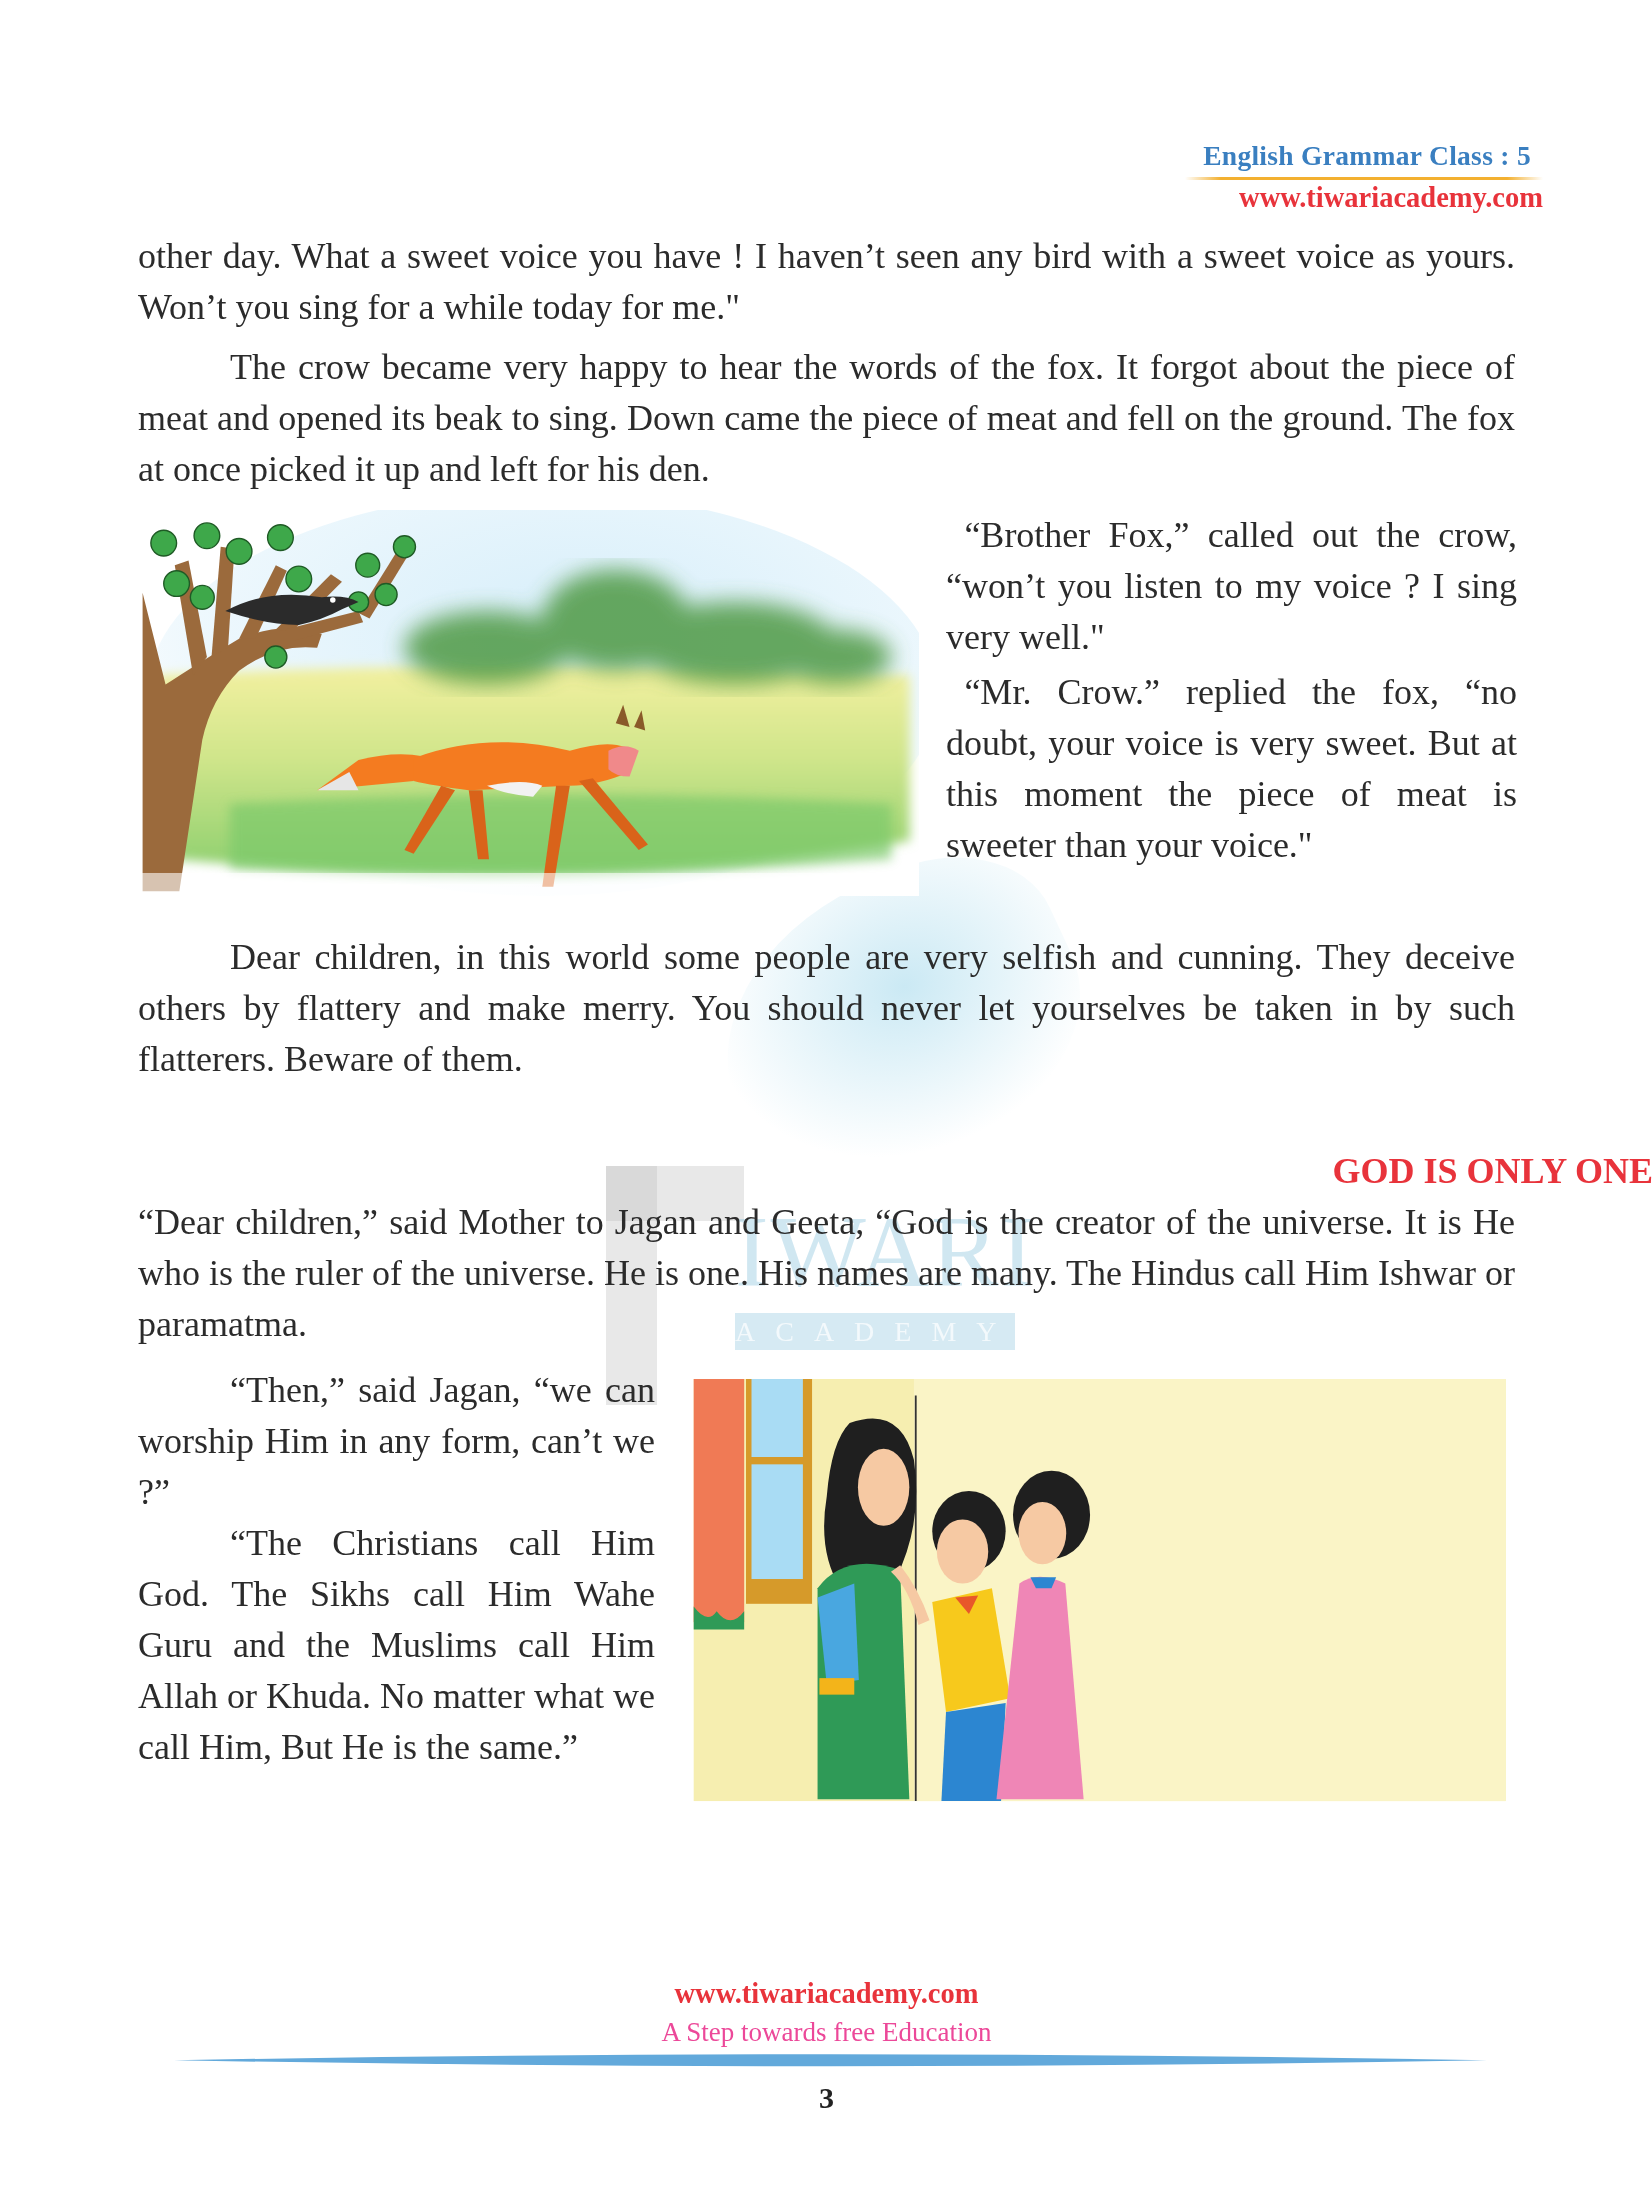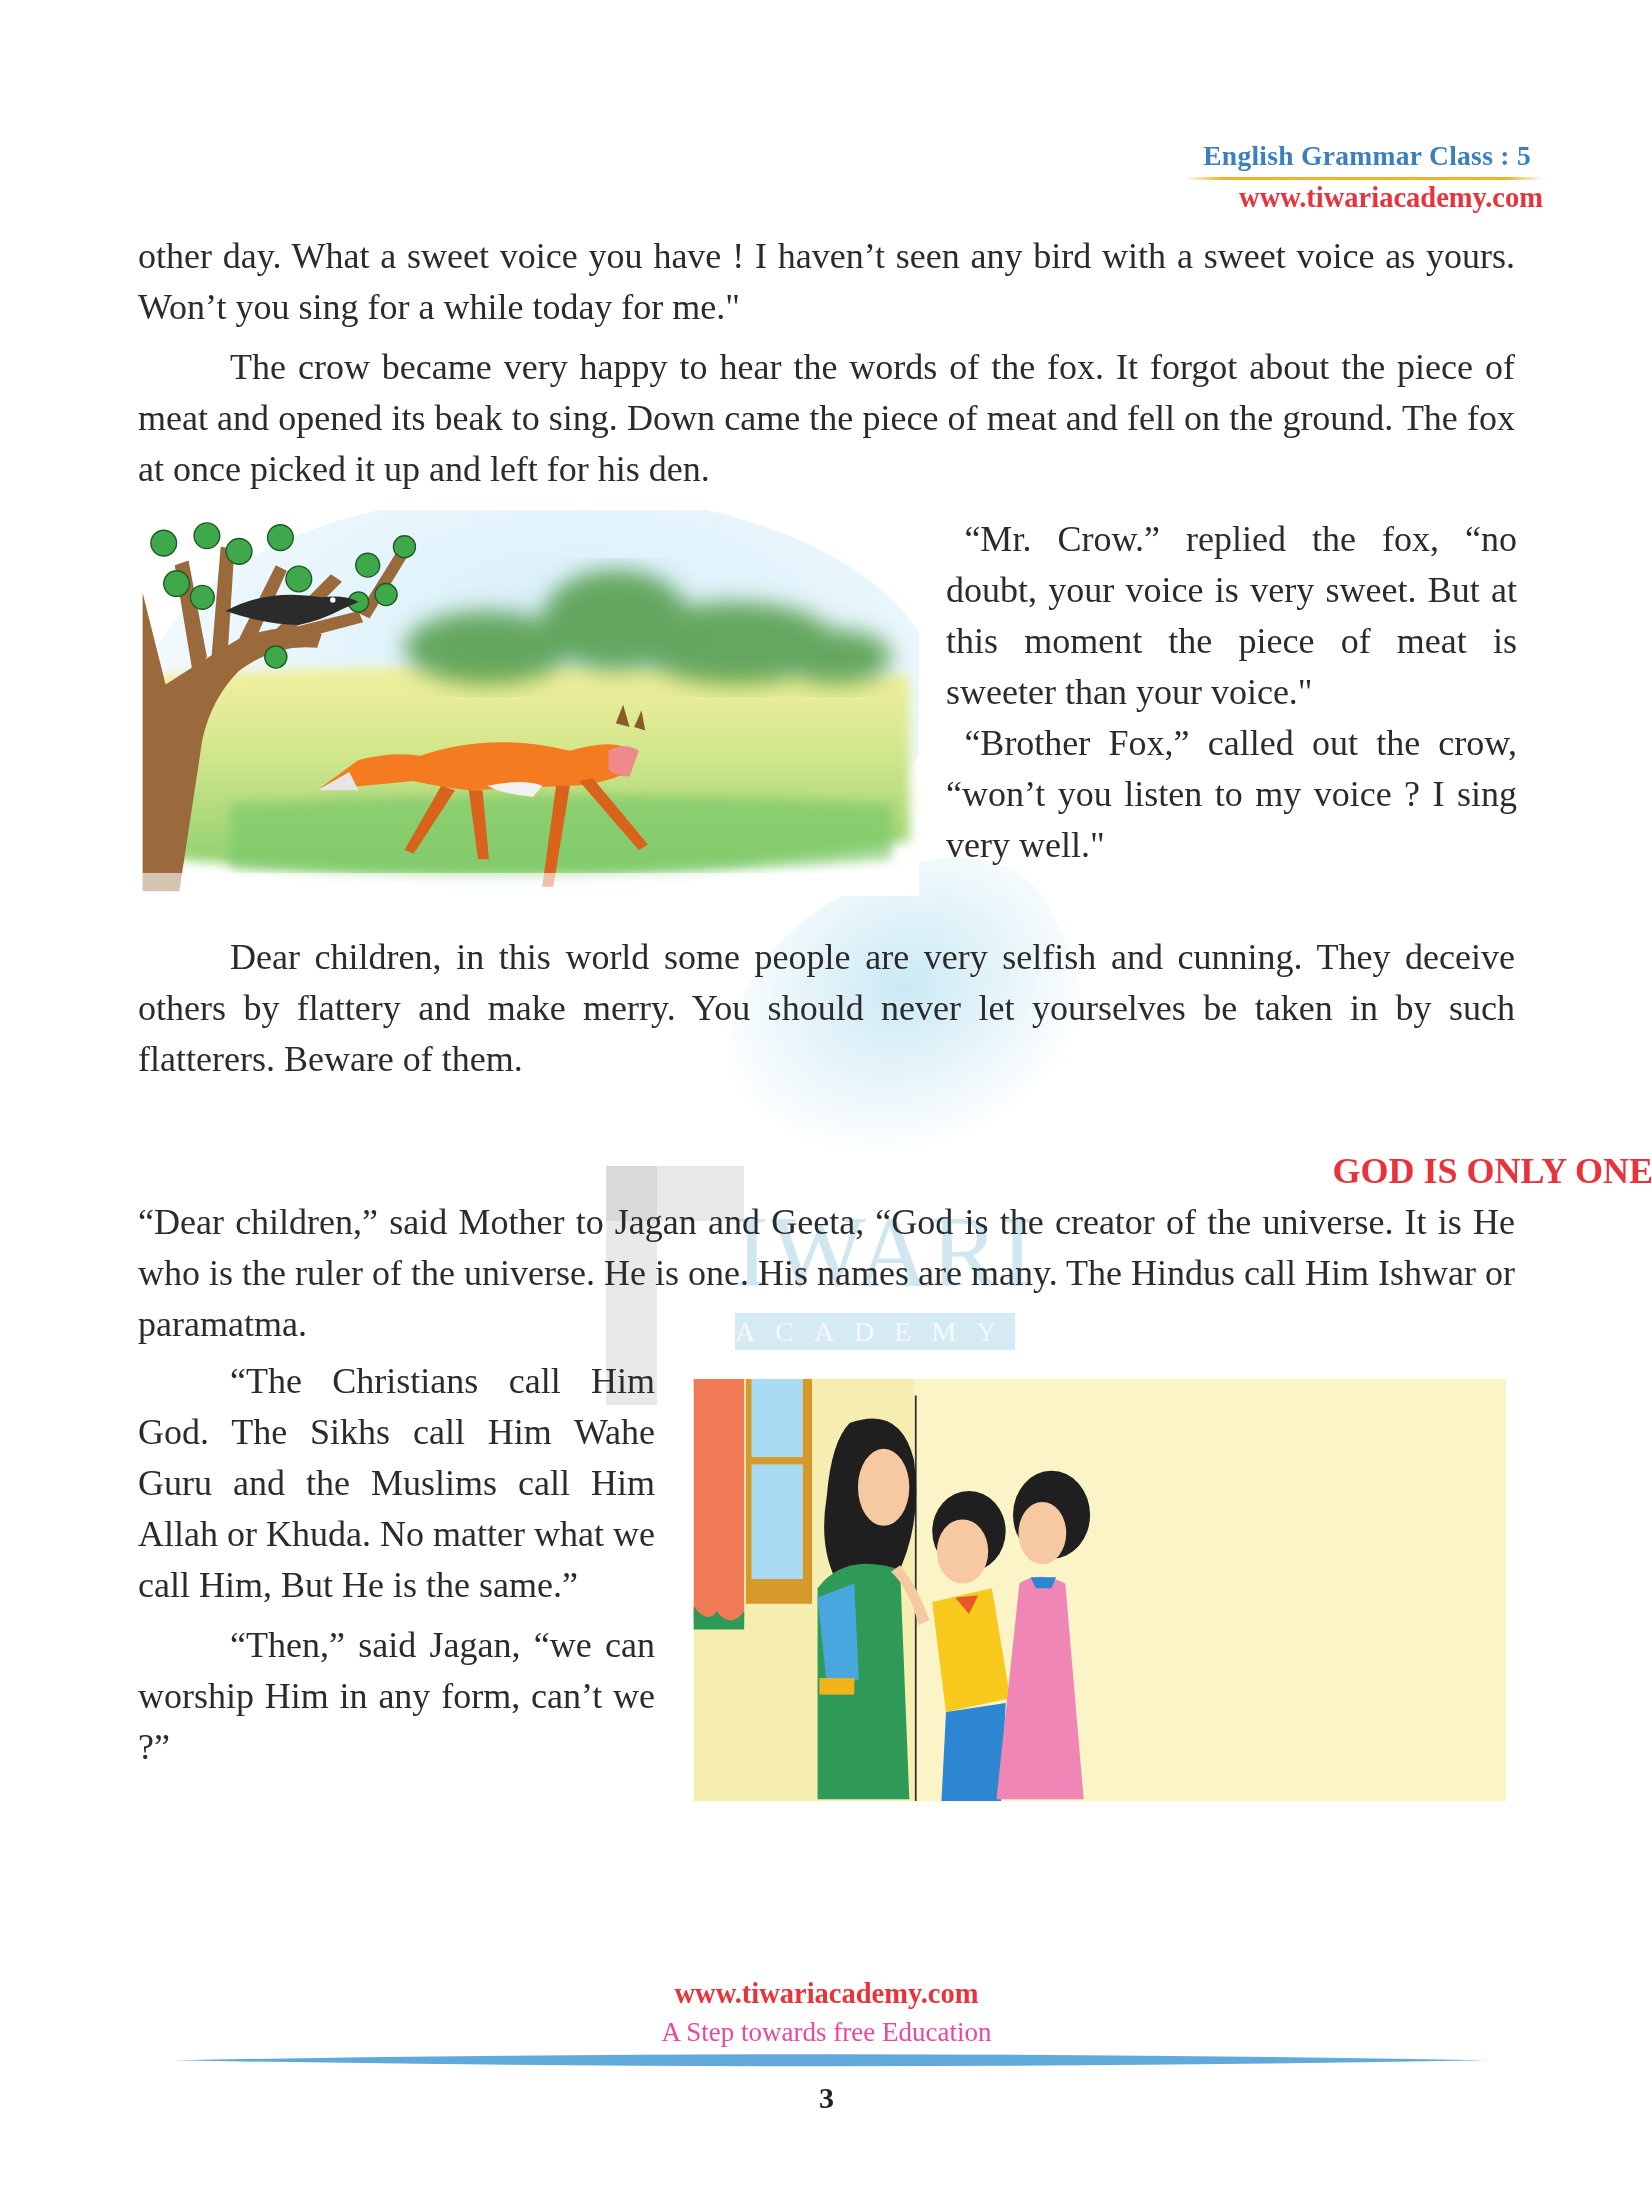--- a/index.html
+++ b/index.html
@@ -134,37 +134,37 @@
       <path d="M455 300 L440 410 L452 410 L470 300 Z" fill="#d9631a"></path>
       <path d="M480 295 L545 370 L555 364 L495 292 Z" fill="#d9631a"></path>
       <path d="M380 300 Q420 292 440 300 L430 312 Q400 310 380 300 Z" fill="#f2f2f2"></path>
     </g>
 
     <rect x="0" y="395" width="850" height="25" fill="#fff" opacity="0.6"></rect>
   </svg>
 </div>
 
 <div class="text" style="left:946px; top:510px; width:571px;">
+  <p class="indent" style="text-indent:18.4px;">“Brother Fox,” called out the crow, “won’t you listen to my voice ? I sing very well."</p>
   <p class="indent" style="text-indent:18.4px; margin-top:3.7px;">“Mr. Crow.” replied the fox, “no doubt, your voice is very sweet. But at this moment the piece of meat is sweeter than your voice."</p>
-  <p class="indent" style="text-indent:18.4px;">“Brother Fox,” called out the crow, “won’t you listen to my voice ? I sing very well."</p>
 </div>
 
 <div class="text" style="left:138px; top:932px; width:1377px;">
   <p class="indent">Dear children, in this world some people are very selfish and cunning. They deceive others by flattery and make merry. You should never let yourselves be taken in by such flatterers. Beware of them.</p>
 </div>
 
 <div class="heading">GOD IS ONLY ONE</div>
 
 <div class="text" style="left:138px; top:1197px; width:1377px;">
   <p>“Dear children,” said Mother to Jagan and Geeta, “God is the creator of the universe. It is He who is the ruler of the universe. He is one. His names are many. The Hindus call Him Ishwar or paramatma.</p>
 </div>
 
 <div class="text" style="left:138px; top:1356px; width:517px;">
+  <p class="indent" style="margin-top:9.2px;">“Then,” said Jagan, “we can worship Him in any form, can’t we ?”</p>
   <p class="indent">“The Christians call Him God. The Sikhs call Him Wahe Guru and the Muslims call Him Allah or Khuda. No matter what we call Him, But He is the same.”</p>
-  <p class="indent" style="margin-top:9.2px;">“Then,” said Jagan, “we can worship Him in any form, can’t we ?”</p>
 </div>
 
 <div class="illus family-scene">
   <svg width="826" height="445" viewBox="0 0 900 485">
     <rect x="0" y="0" width="900" height="485" fill="#ffffff"></rect>
     <rect x="5" y="12" width="885" height="460" fill="#f6eeb0"></rect>
     <rect x="245" y="12" width="645" height="460" fill="#faf4c6"></rect>
     <line x1="247" y1="30" x2="247" y2="472" stroke="#333" stroke-width="2"></line>
 
     <rect x="5" y="12" width="55" height="265" fill="#f07a55"></rect>

